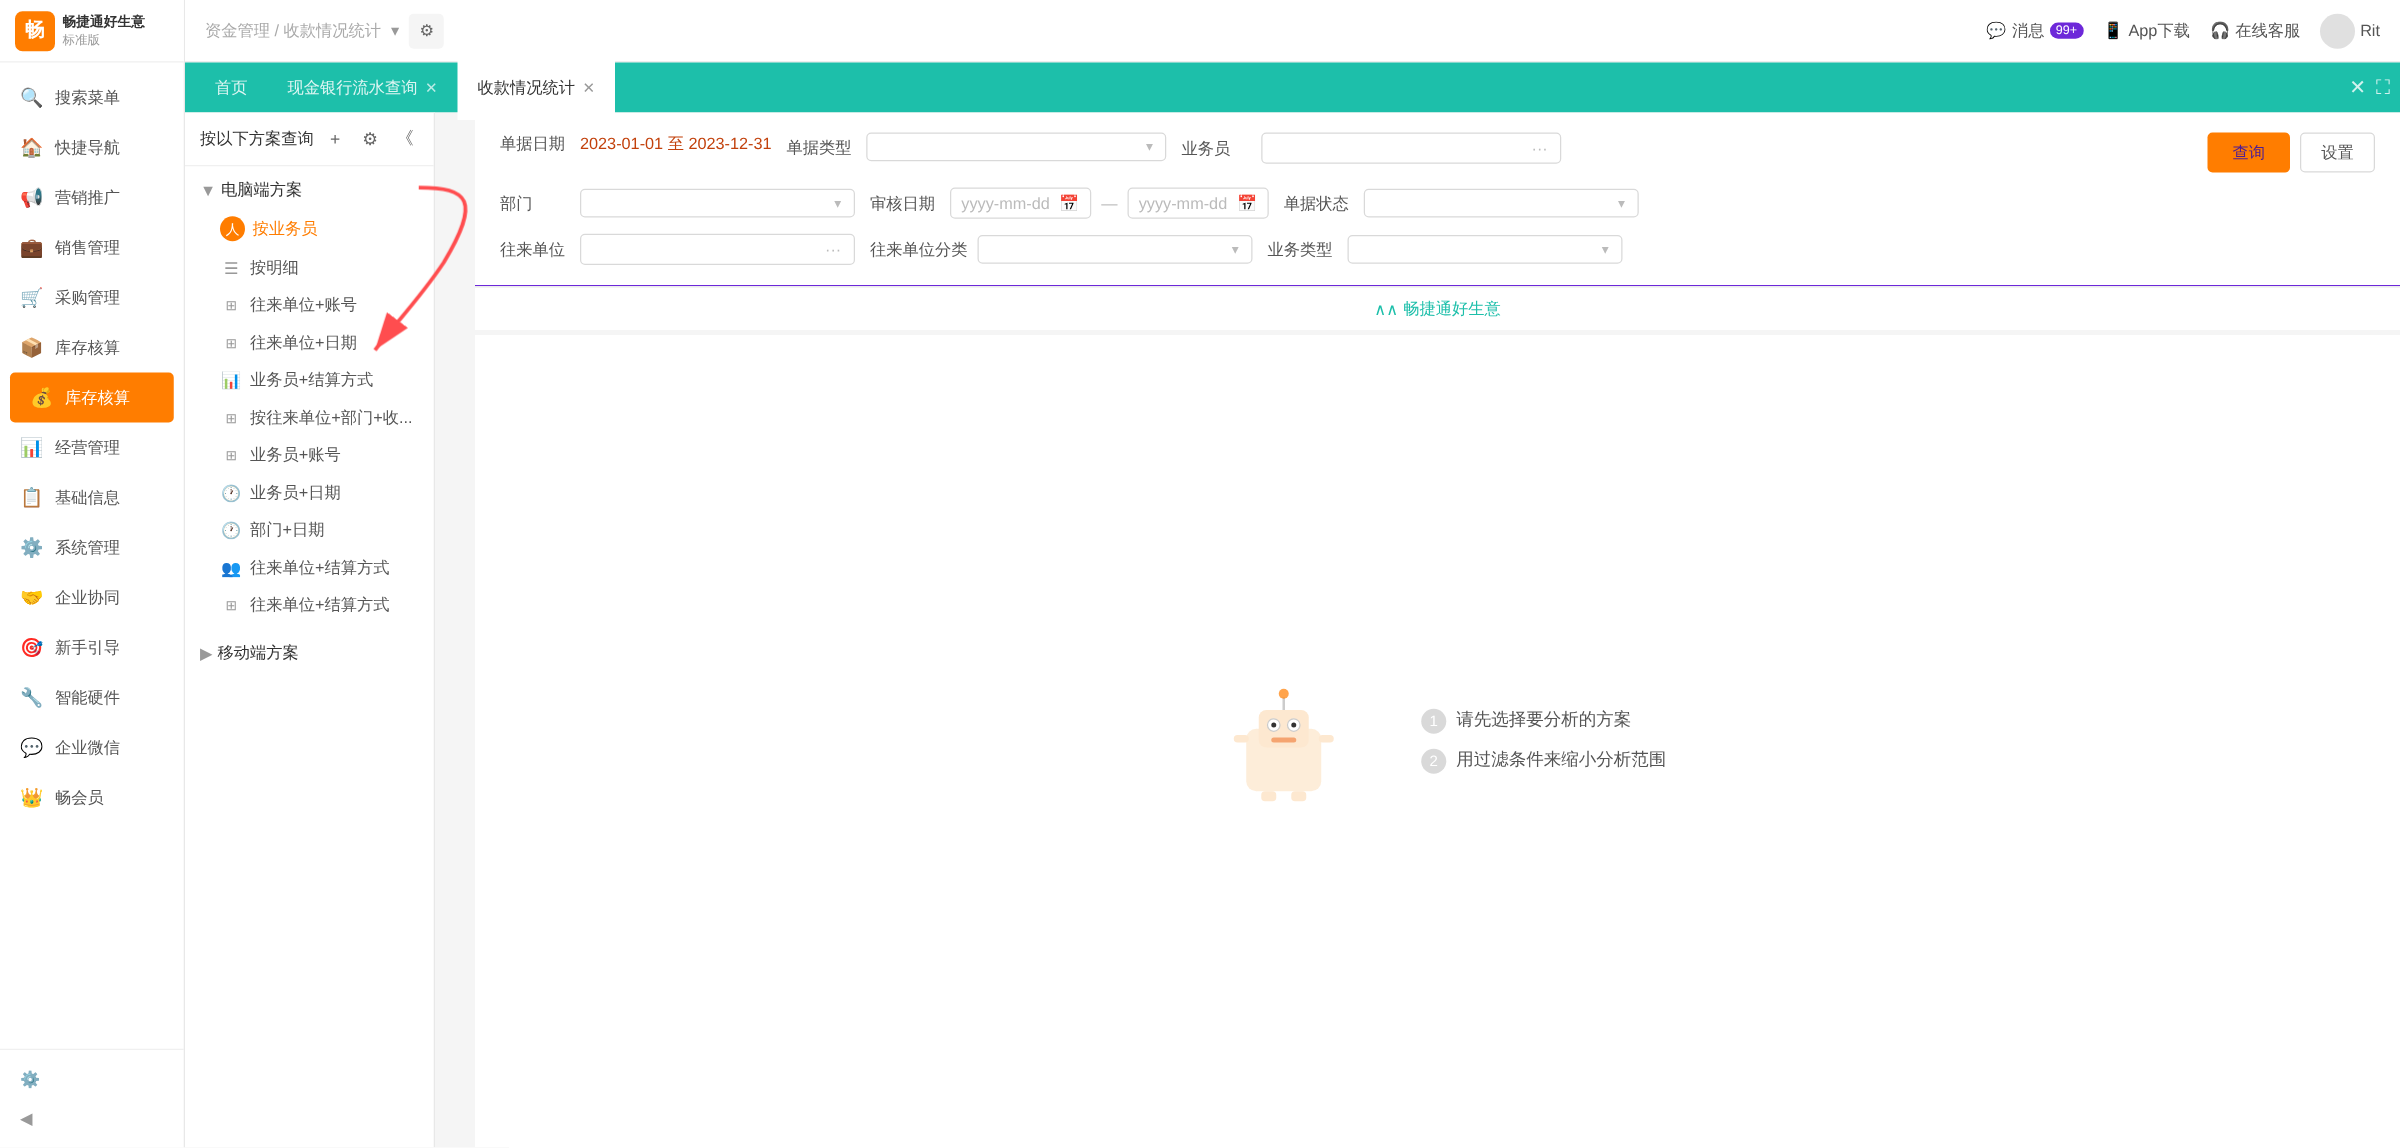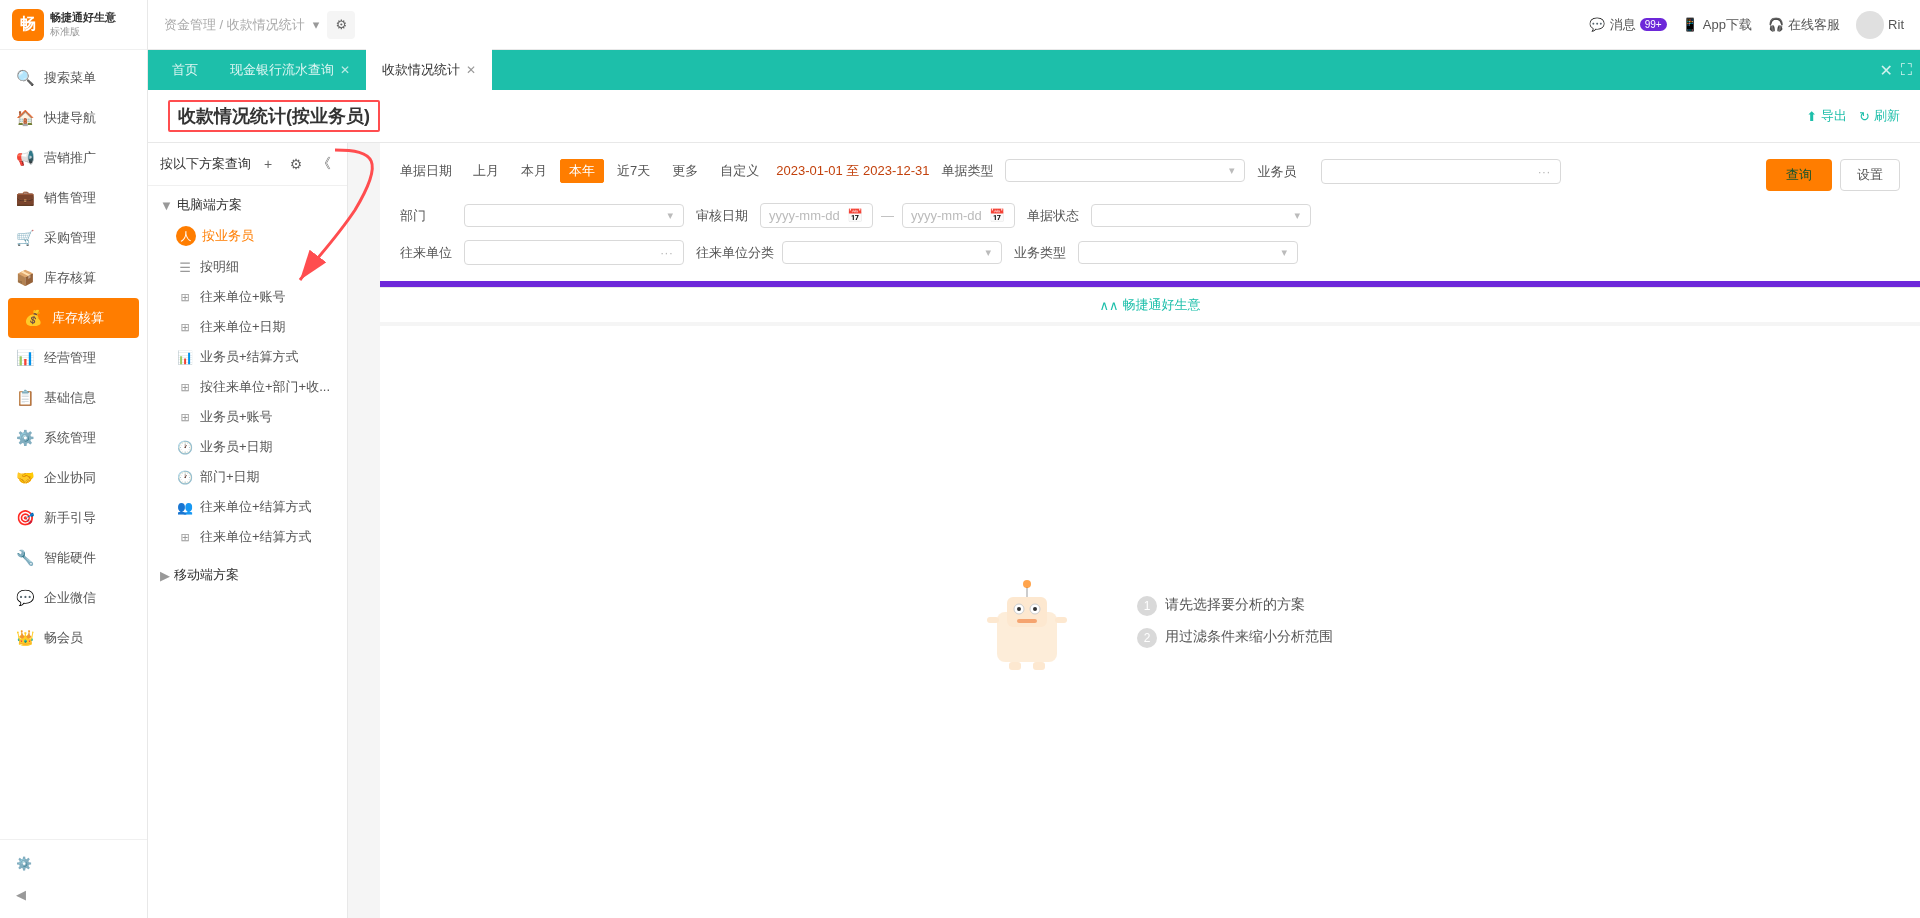--- a/index.html
+++ b/index.html
@@ -64,30 +64,30 @@
     .scheme-section-icon { margin-right: 4px; color: #999; }
     .scheme-item { display: flex; align-items: center; padding: 6px 12px 6px 28px; cursor: pointer; font-size: 13px; color: #555; }
     .scheme-item.active { color: #ff7d00; }
     .scheme-item-icon { width: 18px; height: 18px; margin-right: 6px; display: flex; align-items: center; justify-content: center; font-size: 13px; }
     .active-scheme-icon { width: 20px; height: 20px; background: #ff7d00; border-radius: 50%; display: flex; align-items: center; justify-content: center; color: #fff; font-size: 11px; margin-right: 6px; }
 
     
     .right-main { flex: 1; display: flex; flex-direction: column; overflow: hidden; }
 
     
-    .filter-area { background: #fff; padding: 16px 20px; border-bottom: 6px solid #6d28d9; }
+    .filter-area { background: #fff; padding: 16px 20px; border-bottom: 1px solid #6d28d9; }
     .filter-label { color: #555; font-size: 13px; min-width: 56px; }
     .date-tabs { display: flex; align-items: center; gap: 4px; }
     .date-tab { padding: 2px 8px; border-radius: 2px; cursor: pointer; font-size: 13px; color: #555; border: 1px solid transparent; }
     .date-tab.active { background: #ff7d00; color: #fff; border-color: #ff7d00; }
     .filter-select { display: flex; align-items: center; border: 1px solid #d9d9d9; border-radius: 4px; padding: 4px 10px; background: #fff; cursor: pointer; color: #555; font-size: 13px; min-width: 180px; justify-content: space-between; }
     .filter-select-wide { min-width: 240px; }
     .date-input-group { display: flex; align-items: center; gap: 4px; border: 1px solid #d9d9d9; border-radius: 4px; padding: 4px 8px; background: #fff; }
     .filter-dropdown-icon { color: #bbb; font-size: 11px; margin-left: 8px; }
-    .query-btn { background: #ff7d00; color: #14532d; border: none; border-radius: 4px; padding: 6px 20px; cursor: pointer; font-size: 13px; }
+    .query-btn { background: #ff7d00; color: #4c1d95; border: none; border-radius: 4px; padding: 6px 20px; cursor: pointer; font-size: 13px; }
     .settings-btn { border: 1px solid #d9d9d9; background: #fff; color: #555; border-radius: 4px; padding: 6px 16px; cursor: pointer; font-size: 13px; }
 
     
     .collapse-btn { display: flex; align-items: center; justify-content: center; padding: 8px; background: #fff; border-top: 1px solid #e8e8e8; cursor: pointer; color: #1dbfaa; font-size: 13px; gap: 4px; }
 
     
     .empty-area { flex: 1; display: flex; flex-direction: column; align-items: center; justify-content: center; padding: 40px; background: #fff; margin-top: 4px; }
     .empty-tips { display: flex; flex-direction: column; gap: 12px; margin-left: 20px; }
     .empty-tip { display: flex; align-items: flex-start; gap: 8px; color: #555; font-size: 14px; }
     .tip-number { width: 20px; height: 20px; background: #d9d9d9; border-radius: 50%; display: flex; align-items: center; justify-content: center; color: #fff; font-size: 12px; flex-shrink: 0; }
@@ -218,33 +218,20 @@
       <span class="tab-close">✕</span>
     </div>
     <div class="tabbar-right">
       <span class="tabbar-right-btn">✕</span>
       <span class="tabbar-right-btn">⛶</span>
     </div>
   </div>
 
   <div class="page-content">
 
-    <div class="page-header">
-      <div class="page-title">收款情况统计(按业务员)</div>
-      <div class="page-header-actions">
-        <div class="export-btn">
-          <span>⬆</span>
-          <span>导出</span>
-        </div>
-        <div class="refresh-btn">
-          <span>↻</span>
-          <span>刷新</span>
-        </div>
-      </div>
-    </div>
 
     <div class="content-wrapper">
 
       <div class="left-panel">
         <div class="left-panel-header">
           <span class="left-panel-title">按以下方案查询</span>
           <div class="left-panel-actions">
             <div class="panel-action-btn">+</div>
             <div class="panel-action-btn">⚙</div>
             <div class="panel-action-btn">《</div>
@@ -311,28 +298,20 @@
         </div>
       </div>
 
       <div class="right-main">
 
         <div class="filter-area">
 
           <div style="display:flex; align-items:flex-start; gap:12px; margin-bottom:12px;">
             <div style="display:flex; align-items:center; gap:8px; flex:none;">
               <span class="filter-label">单据日期</span>
-              <div class="date-tabs">
-                <div class="date-tab">上月</div>
-                <div class="date-tab">本月</div>
-                <div class="date-tab active">本年</div>
-                <div class="date-tab">近7天</div>
-                <div class="date-tab">更多</div>
-                <div class="date-tab">自定义</div>
-              </div>
               <span style="font-size:13px; color:#c2410c;">2023-01-01 至 2023-12-31</span>
             </div>
             <div style="display:flex; align-items:center; gap:8px; flex:none;">
               <span class="filter-label">单据类型</span>
               <div class="filter-select filter-select-wide">
                 <span style="color:#bbb;"></span>
                 <span class="filter-dropdown-icon">▾</span>
               </div>
             </div>
             <div style="display:flex; align-items:center; gap:8px; flex:none;">

